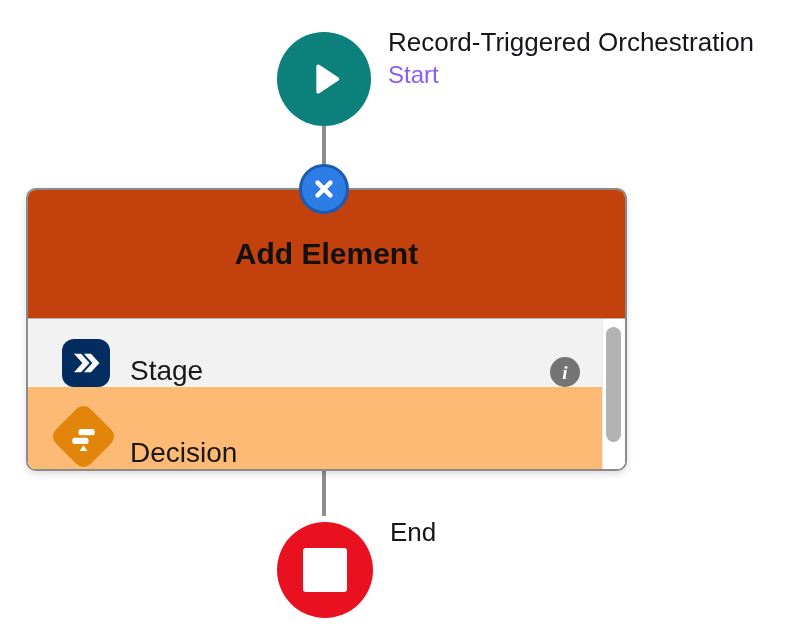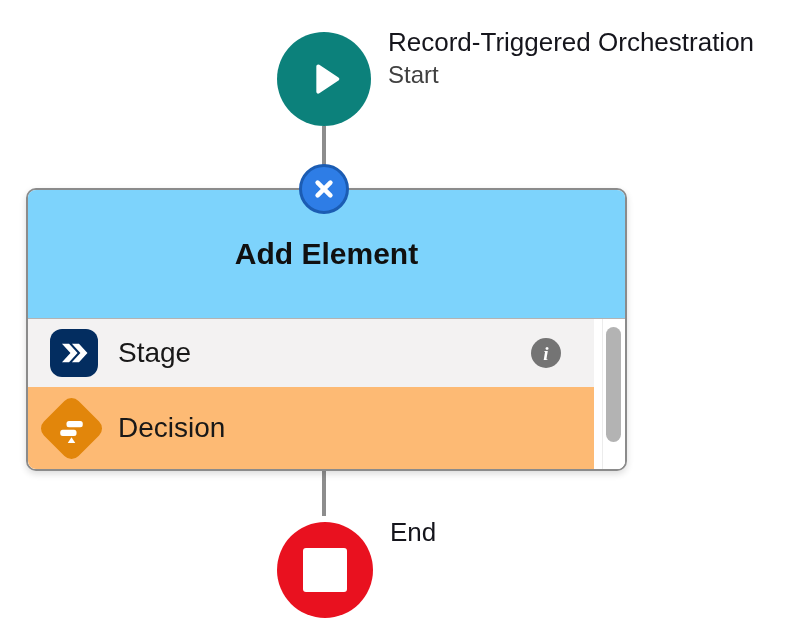--- a/index.html
+++ b/index.html
@@ -9,44 +9,44 @@
   }
   
   .node-circle{position:absolute;border-radius:50%;display:flex;align-items:center;justify-content:center;cursor:pointer;}
   .start-circle{left:277px;top:32px;width:94px;height:94px;background:#0c817b;}
   .end-circle{left:277px;top:522px;width:96px;height:96px;background:#e9111f;}
   .stop-square{width:44px;height:44px;background:#ffffff;border-radius:3px;}
   .node-labels{position:absolute;}
   .start-labels{left:388px;top:26px;}
   .end-labels{left:390px;top:516px;text-align:right;}
   .node-title{font-size:26px;line-height:33px;font-weight:normal;color:#15151c;white-space:nowrap;}
-  .node-sub{font-size:24px;line-height:31px;color:#404040;}
+  .node-sub{font-size:24px;line-height:31px;color:#8b5cf6;}
   
   .vline{position:absolute;left:322px;width:4px;background:#8d8d8d;}
   .vline-1{top:126px;height:40px;}
   .vline-2{top:470px;height:46px;}
   
   .add-btn{
     position:absolute;left:299px;top:164px;width:50px;height:50px;box-sizing:border-box;
     border-radius:50%;background:#2e7de6;border:3px solid #1b5cb3;z-index:5;
     display:flex;align-items:center;justify-content:center;cursor:pointer;padding:0;
   }
   
   .panel{
     position:absolute;left:26px;top:188px;width:601px;height:283px;box-sizing:border-box;
     background:#ffffff;border:2px solid #8b8b8b;border-radius:10px;
     box-shadow:0 3px 7px rgba(0,0,0,.14);overflow:hidden;z-index:2;
   }
   .panel-header{
-    height:128px;background:#7dd3fc;border-bottom:1px solid #b3b3b3;
+    height:128px;background:#c2410c;border-bottom:1px solid #b3b3b3;
     display:flex;align-items:center;justify-content:center;
   }
   .panel-title{font-size:30px;font-weight:bold;color:#101010;}
   .panel-list{position:relative;height:150px;background:#ffffff;}
-  .list-row{display:flex;align-items:center;padding-left:22px;margin-right:31px;cursor:pointer;}
+  .list-row{display:flex;align-items:flex-end;padding-left:34px;margin-right:12px;cursor:pointer;}
   .row-stage{height:68px;background:#f3f2f2;}
   .row-decision{height:82px;background:#fdba74;}
   .stage-iconbox{
     width:48px;height:48px;border-radius:12px;background:#032d60;flex:none;
     display:flex;align-items:center;justify-content:center;
   }
   .decision-wrap{
     width:66px;height:66px;margin-left:-12px;flex:none;
     display:flex;align-items:center;justify-content:center;
   }

